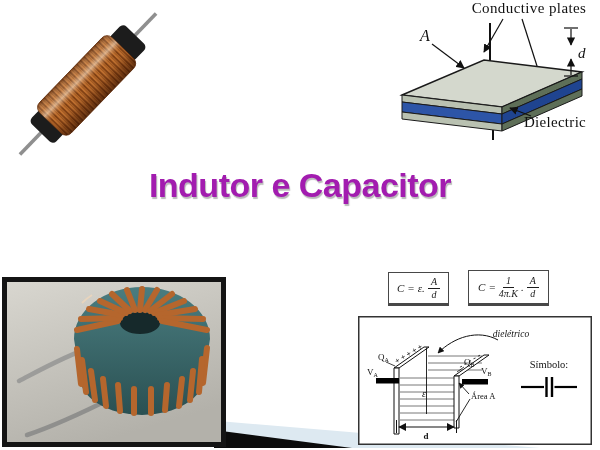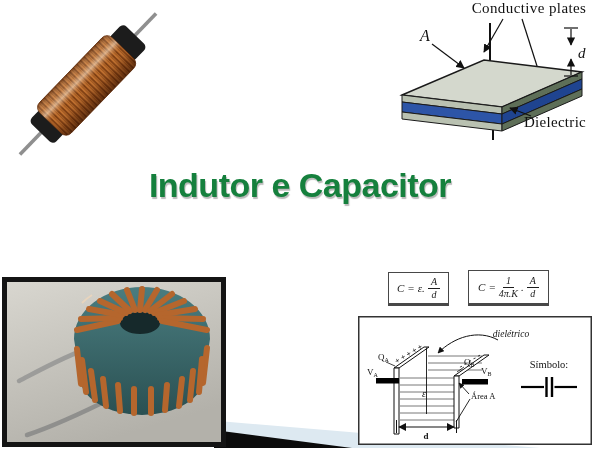--- a/index.html
+++ b/index.html
@@ -3,21 +3,21 @@
 <meta charset="utf-8">
 <style>
   html,body{margin:0;padding:0;background:#ffffff;}
   #slide{
     position:relative;width:600px;height:450px;background:#ffffff;overflow:hidden;
     font-family:"Liberation Sans",sans-serif;
   }
   .abs{position:absolute;}
   #slide-title{
     position:absolute;left:0;right:0;top:166px;margin:0;text-align:center;
-    font-size:34px;font-weight:bold;letter-spacing:-0.5px;color:#15803d;
+    font-size:34px;font-weight:bold;letter-spacing:-0.5px;color:#a21caf;
     text-shadow:1px 2px 1px #b9b9b9;
     font-family:"Liberation Sans",sans-serif;
   }
   .formula-box{
     position:absolute;background:#ffffff;border:1.5px solid #484848;border-bottom-width:3px;
     display:flex;align-items:center;justify-content:center;gap:3px;
     font-family:"Liberation Serif",serif;font-style:italic;font-size:11px;color:#1c1c1c;
   }
   .frac{display:inline-flex;flex-direction:column;align-items:center;line-height:1;font-size:10px;}
   .frac .num{padding:0 3px 1px;border-bottom:1px solid #1c1c1c;}

